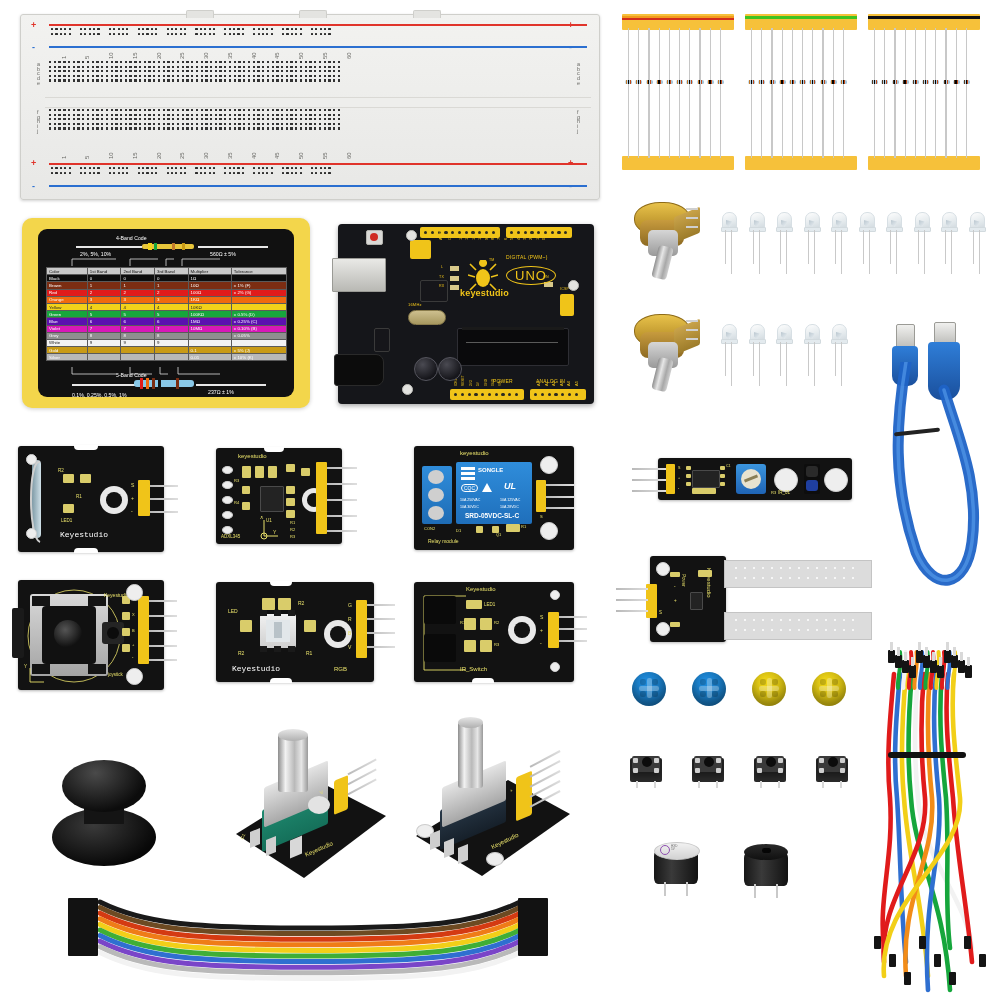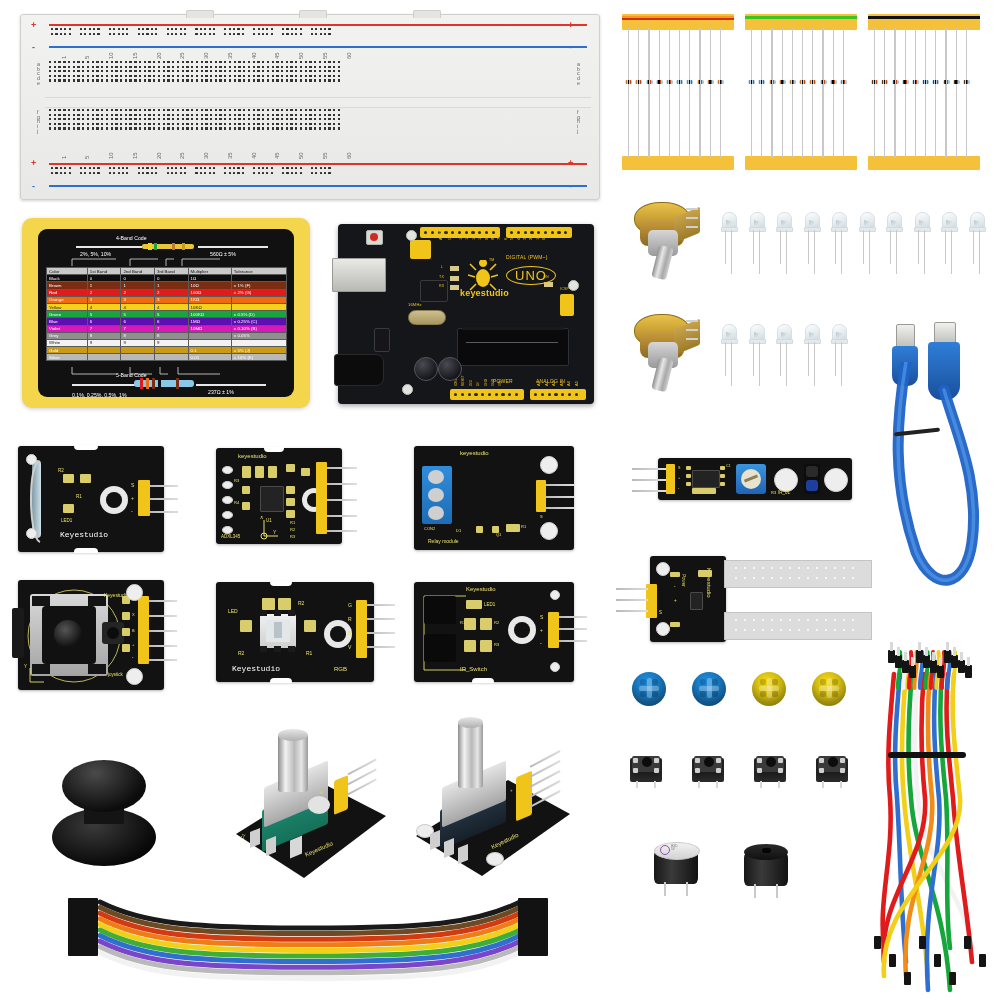--- a/index.html
+++ b/index.html
@@ -2246,20 +2246,36 @@
   </div>
 
   <div class="mod" style="left:414px;top:446px;width:160px;height:104px;">
     <div class="txt" style="left:46px;top:4px;font-size:6px;">keyestudio</div>
     <div style="position:absolute;left:8px;top:20px;width:30px;height:58px;background:linear-gradient(180deg,#2f8ddb,#1e6cb5);border-radius:2px;">
       <div style="position:absolute;left:6px;top:4px;width:16px;height:14px;border-radius:50%;background:#cfcfcf;"></div>
       <div style="position:absolute;left:6px;top:22px;width:16px;height:14px;border-radius:50%;background:#cfcfcf;"></div>
       <div style="position:absolute;left:6px;top:40px;width:16px;height:14px;border-radius:50%;background:#cfcfcf;"></div>
     </div>
     <div class="txt" style="left:10px;top:80px;font-size:4px;">CON2</div>
+    <div style="position:absolute;left:42px;top:16px;width:76px;height:62px;background:linear-gradient(180deg,#2f8ddb,#1f6fbb);border-radius:2px;">
+      <svg style="position:absolute;left:5px;top:5px;" width="14" height="13">
+        <rect x="0" y="0" width="14" height="3" fill="#fff"></rect>
+          <rect x="0" y="5" width="14" height="3" fill="#fff"></rect>
+          <rect x="0" y="10" width="14" height="3" fill="#fff"></rect>
+      </svg>
+      <div style="position:absolute;left:22px;top:5px;color:#fff;font-size:6px;font-weight:bold;">SONGLE</div>
+      <div style="position:absolute;left:5px;top:22px;color:#fff;font-size:5px;border:0.6px solid #fff;border-radius:6px;padding:0 2px;">CQC</div>
+      <div style="position:absolute;left:26px;top:21px;width:0;height:0;border-left:5px solid transparent;border-right:5px solid transparent;border-bottom:9px solid #fff;"></div>
+      <div style="position:absolute;left:48px;top:19px;color:#fff;font-size:9px;font-weight:bold;font-style:italic;">UL</div>
+      <div style="position:absolute;left:4px;top:36px;color:#fff;font-size:3.6px;">10A 250VAC</div>
+      <div style="position:absolute;left:44px;top:36px;color:#fff;font-size:3.6px;">10A 125VAC</div>
+      <div style="position:absolute;left:4px;top:43px;color:#fff;font-size:3.6px;">10A 30VDC</div>
+      <div style="position:absolute;left:44px;top:43px;color:#fff;font-size:3.6px;">10A 28VDC</div>
+      <div style="position:absolute;left:9px;top:50px;color:#fff;font-size:6.5px;font-weight:bold;">SRD-05VDC-SL-C</div>
+    </div>
     <div class="txt" style="left:42px;top:82px;font-size:4px;">D1</div>
     <div class="txt" style="left:82px;top:86px;font-size:4px;">Q1</div>
     <div class="pad" style="left:62px;top:80px;width:7px;height:7px;"></div>
     <div class="pad" style="left:78px;top:80px;width:7px;height:7px;"></div>
     <div class="pad" style="left:92px;top:78px;width:14px;height:8px;"></div>
     <div class="txt" style="left:107px;top:78px;font-size:4px;">R1</div>
     <div class="txt" style="left:14px;top:92px;font-size:5px;">Relay module</div>
     <div class="hole-m" style="left:126px;top:10px;width:16px;height:16px;"></div>
     <div class="hole-m" style="left:126px;top:76px;width:16px;height:16px;"></div>
     <div class="sflag" style="left:122px;top:34px;width:10px;height:32px;"></div>

